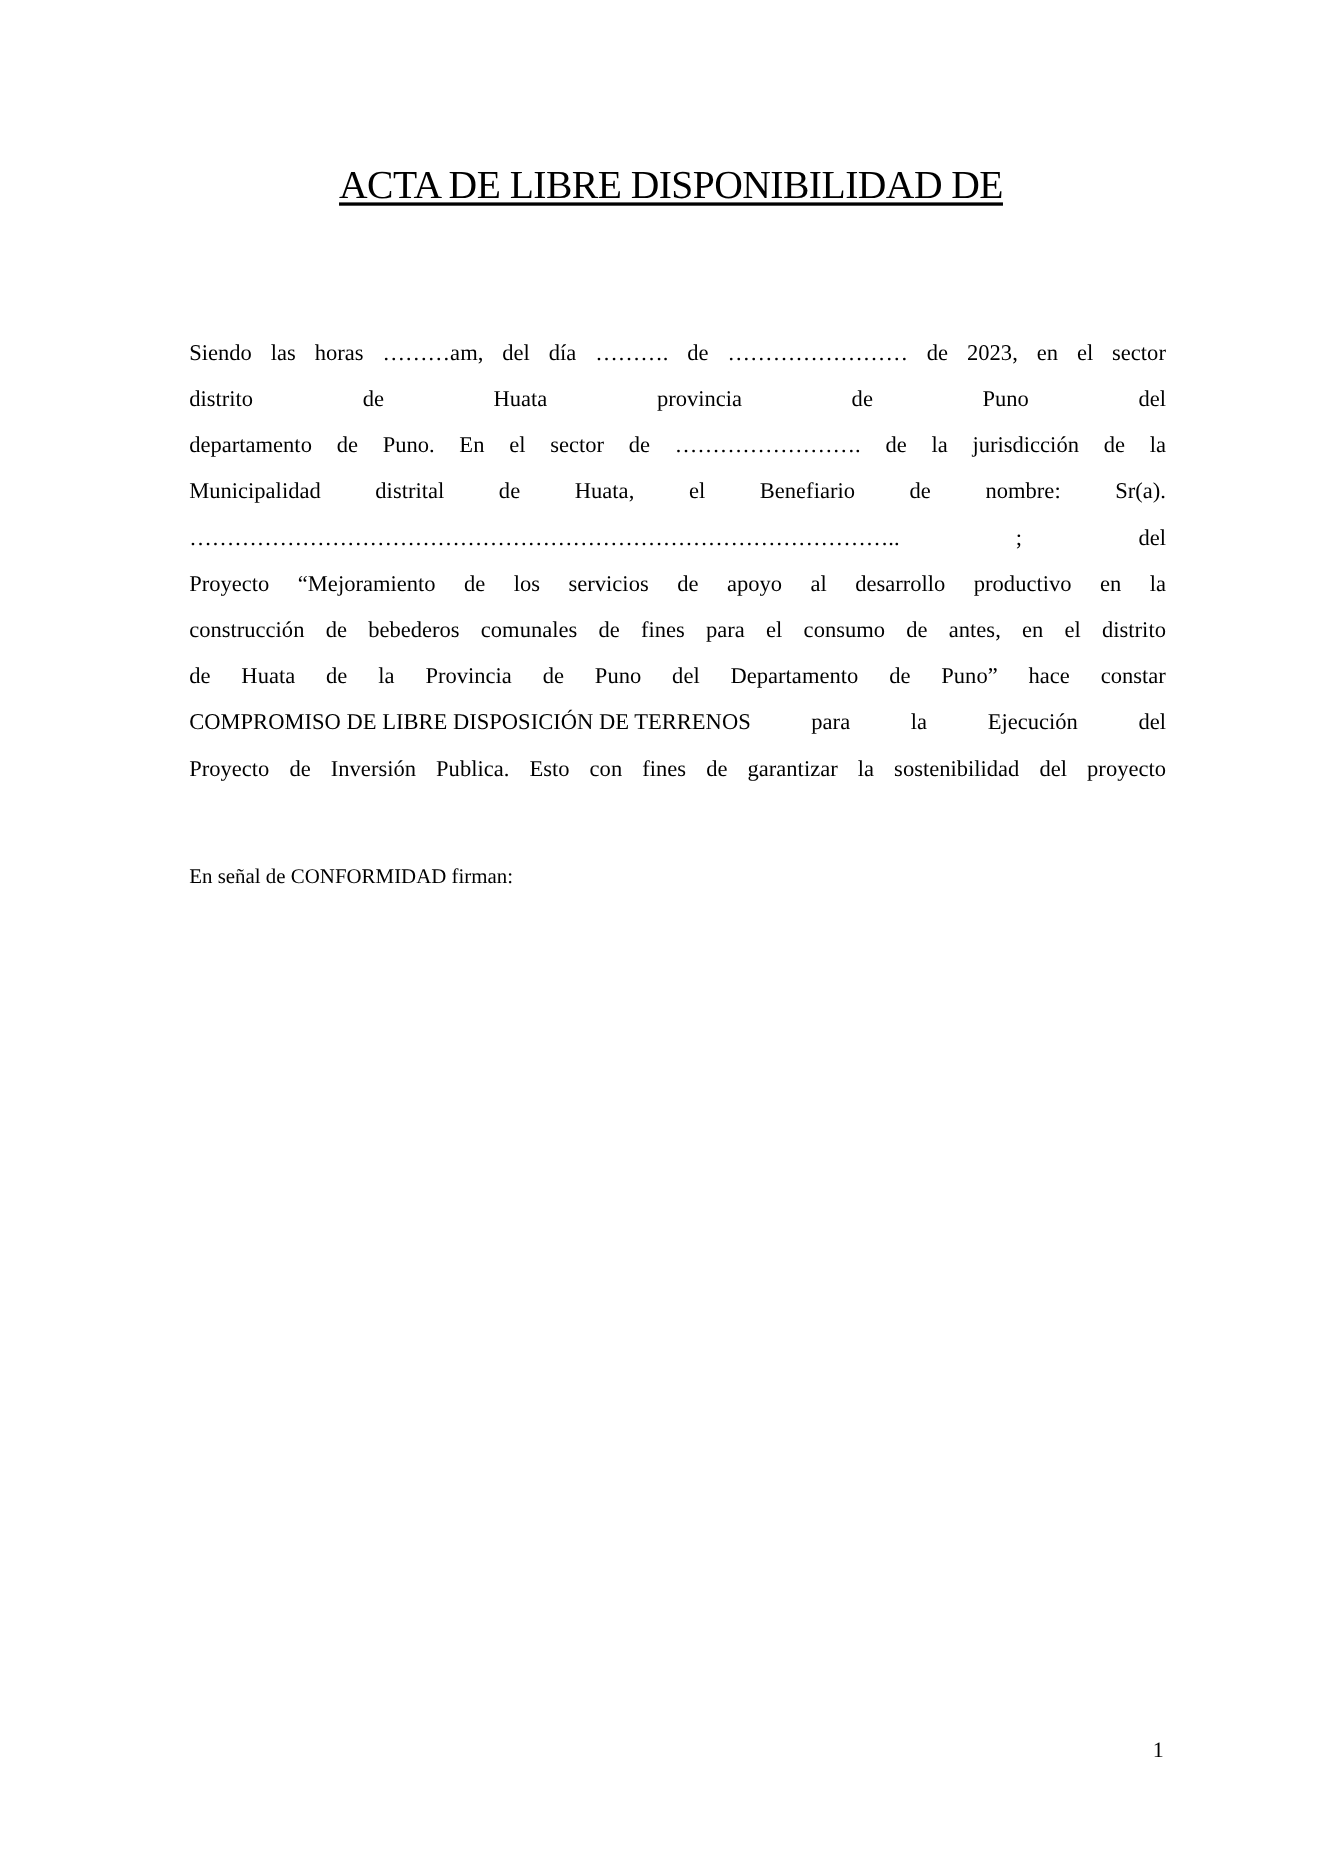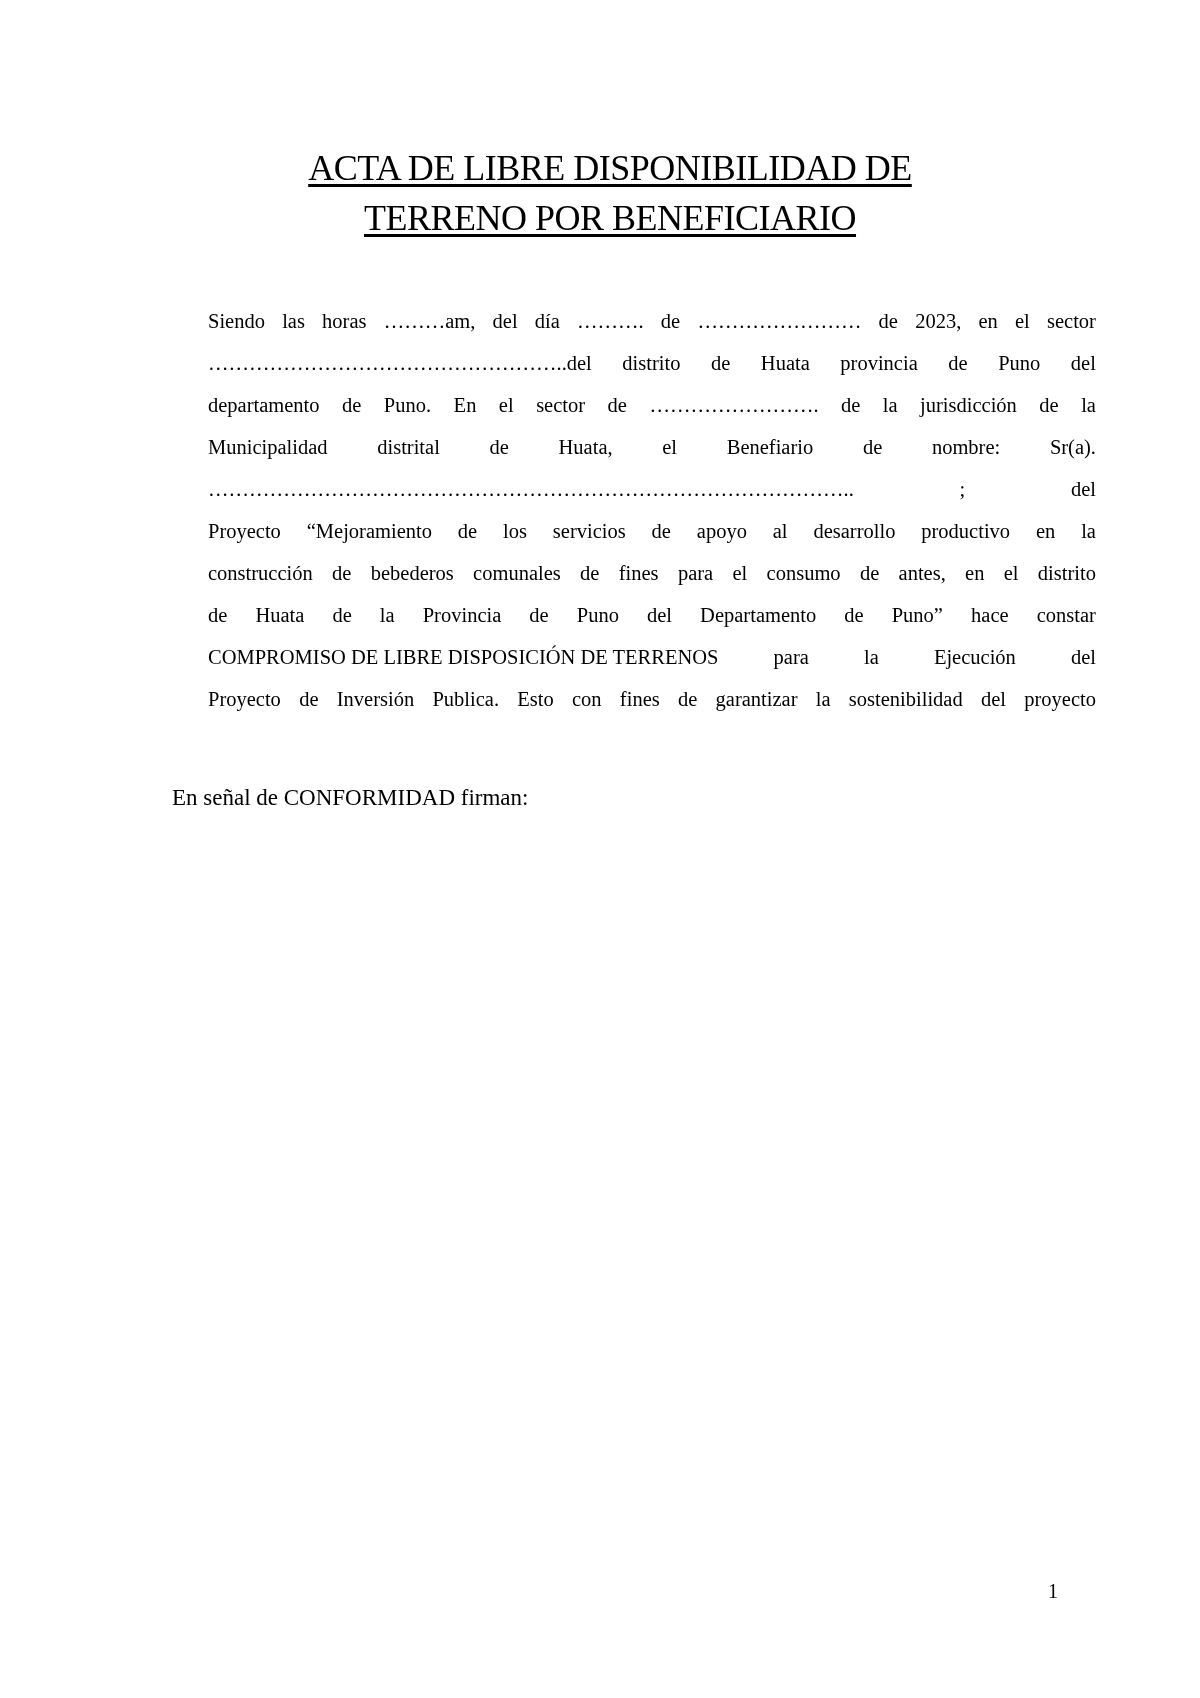--- a/index.html
+++ b/index.html
@@ -40,29 +40,28 @@
       text-underline-offset: 4px;
       display: inline-block;
     }
     .body {
       position: absolute;
       left: 172px;
       width: 888px;
       top: 300px;
       font-size: 20.5px;
       line-height: 42px;
-      margin-left: 36px;
     }
     .ital { }
     .ul { text-underline-offset: 3px; }
     .sign {
       position: absolute;
       left: 172px;
       top: 783px;
-      font-size: 23px;
+      font-size: 19px;
       line-height: 30px;
     }
     .page-number {
       position: absolute;
       left: 1048px;
       top: 1579px;
       font-size: 20px;
       line-height: 24px;
     }
     .row {
@@ -72,42 +71,40 @@
     }
     .row.left { justify-content: flex-start; }
   </style>
 </head>
 <body>
 
 <div class="page">
 
   <div class="title">
     <span>ACTA DE LIBRE DISPONIBILIDAD DE</span><br>
-    <span>TERRENO POR BENEFICIARIO</span>
   </div>
 
   <div class="body">
     <div class="row" id="l0">
         <span>Siendo</span>
         <span>las</span>
         <span>horas</span>
         <span>………am,</span>
         <span>del</span>
         <span>día</span>
         <span>……….</span>
         <span>de</span>
         <span>……………………</span>
         <span>de</span>
         <span>2023,</span>
         <span>en</span>
         <span>el</span>
         <span>sector</span>
       </div>
     <div class="row" id="l1">
-        <span>……………………………………………..del</span>
         <span>distrito</span>
         <span>de</span>
         <span>Huata</span>
         <span>provincia</span>
         <span>de</span>
         <span>Puno</span>
         <span>del</span>
       </div>
     <div class="row" id="l2">
         <span>departamento</span>

